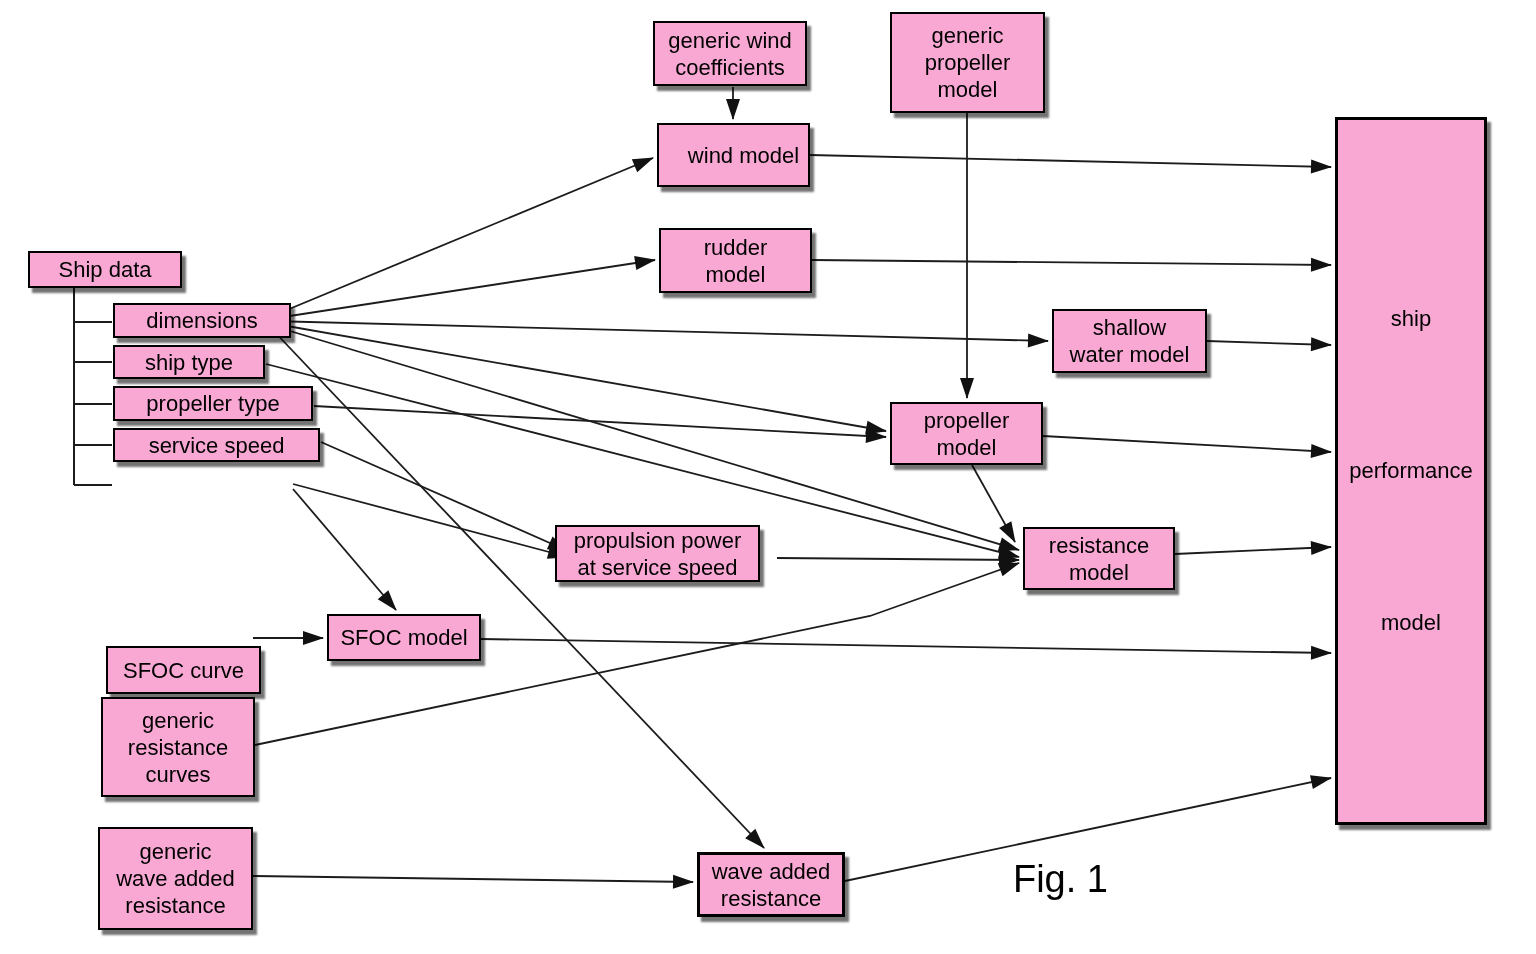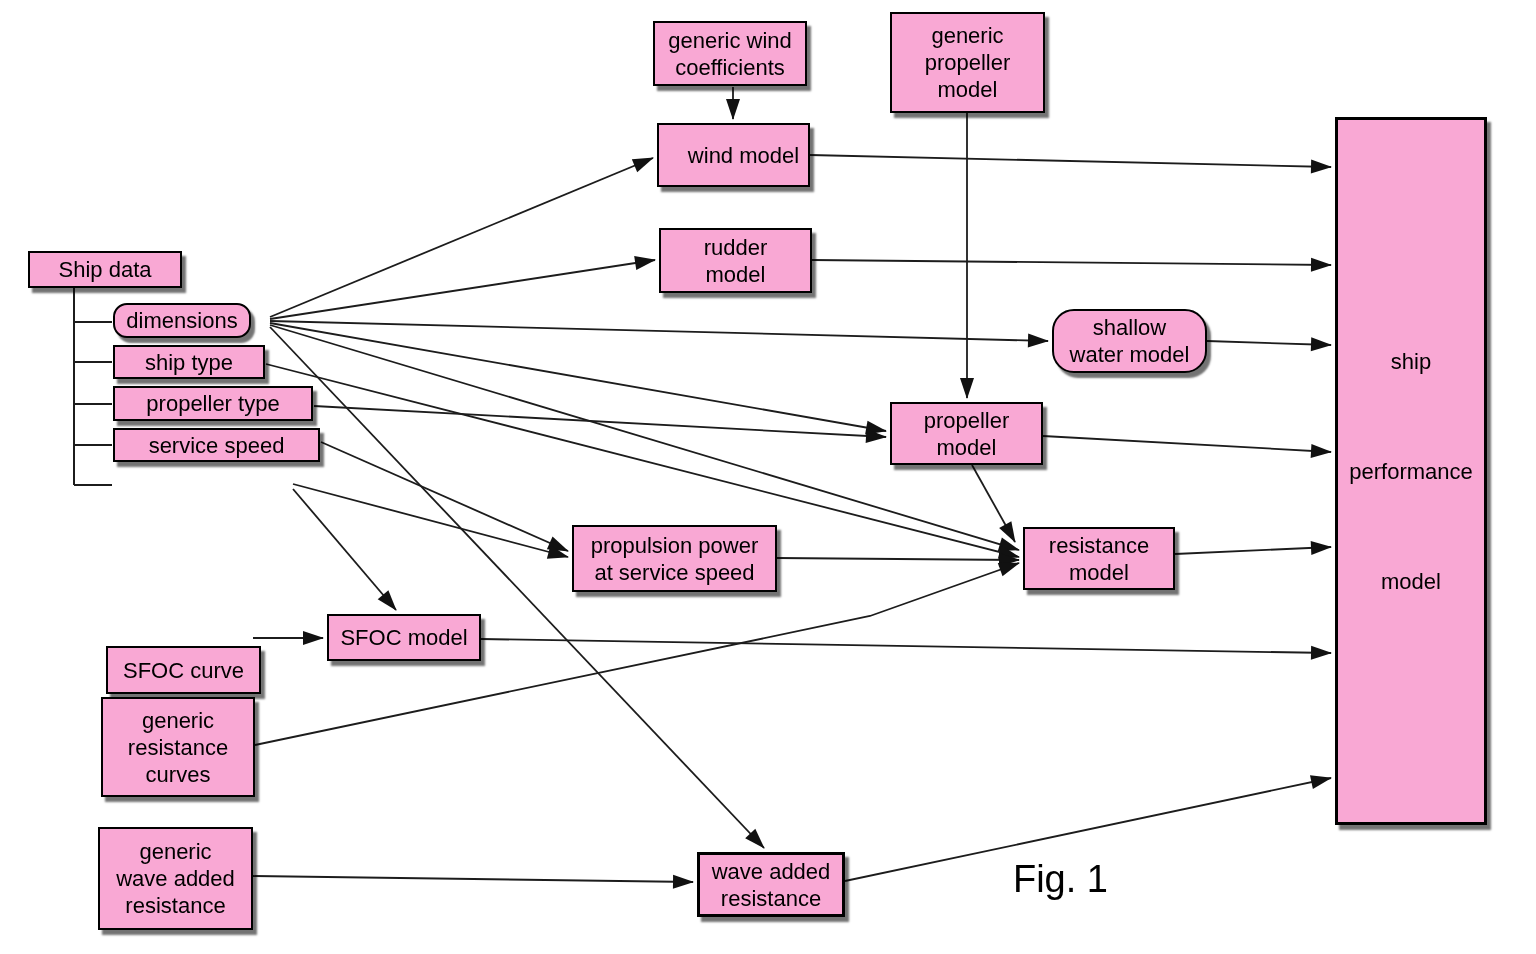--- a/index.html
+++ b/index.html
@@ -36,46 +36,46 @@
     justify-content: center;
     text-align: center;
     white-space: pre-line;
     font-size: 22px;
     line-height: 27px;
     z-index: 2;
     box-shadow: 4px 5px 2px rgba(0,0,0,0.55);
   }
   
   .n-ship-data      { left: 28px;  top: 251px; width: 154px; height: 37px; }
-  .n-dimensions     { left: 113px; top: 303px; width: 138px; height: 35px; border-radius: 14px; }
+  .n-dimensions     { left: 113px; top: 303px; width: 178px; height: 35px; }
   .n-ship-type      { left: 113px; top: 345px; width: 152px; height: 34px; }
   .n-propeller-type { left: 113px; top: 386px; width: 200px; height: 35px; }
   .n-service-speed  { left: 113px; top: 428px; width: 207px; height: 34px; }
   .n-engine-power   { left: 113px; top: 469px; width: 179px; height: 33px; }
   
   .n-generic-wind-coefficients { left: 653px; top: 21px;  width: 154px; height: 65px; }
   .n-wind-model                { left: 657px; top: 123px; width: 153px; height: 64px; padding-left: 20px; }
   .n-generic-propeller-model   { left: 890px; top: 12px;  width: 155px; height: 101px; }
   .n-rudder-model              { left: 659px; top: 228px; width: 153px; height: 65px; }
-  .n-shallow-water-model       { left: 1052px; top: 309px; width: 155px; height: 64px; border-radius: 22px; }
+  .n-shallow-water-model       { left: 1052px; top: 309px; width: 155px; height: 64px; }
   .n-propeller-model           { left: 890px; top: 402px; width: 153px; height: 63px; }
   
-  .n-propulsion-power { left: 572px;  top: 525px; width: 205px; height: 67px; }
+  .n-propulsion-power { left: 555px;  top: 525px; width: 205px; height: 57px; }
   .n-resistance-model { left: 1023px; top: 527px; width: 152px; height: 63px; }
   
   .n-sfoc-curve                    { left: 106px;  top: 614px; width: 155px; height: 48px; margin-top: 32px; }
   .n-sfoc-model                    { left: 327px; top: 614px; width: 154px; height: 47px; }
   .n-generic-resistance-curves     { left: 101px; top: 697px; width: 154px; height: 100px; }
   .n-generic-wave-added-resistance { left: 98px;  top: 827px; width: 155px; height: 103px; }
   .n-wave-added-resistance         { left: 697px; top: 852px; width: 148px; height: 65px; border-width: 3px; }
   
   .n-ship-performance-model {
     left: 1335px; top: 117px; width: 152px; height: 708px;
     border-width: 3px;
-    line-height: 55px;
+    line-height: 76px;
   }
   .fig-caption {
     position: absolute;
     left: 988px;
     top: 858px;
     width: 145px;
     text-align: center;
     font-size: 38px;
     color: #000000;
     z-index: 2;

